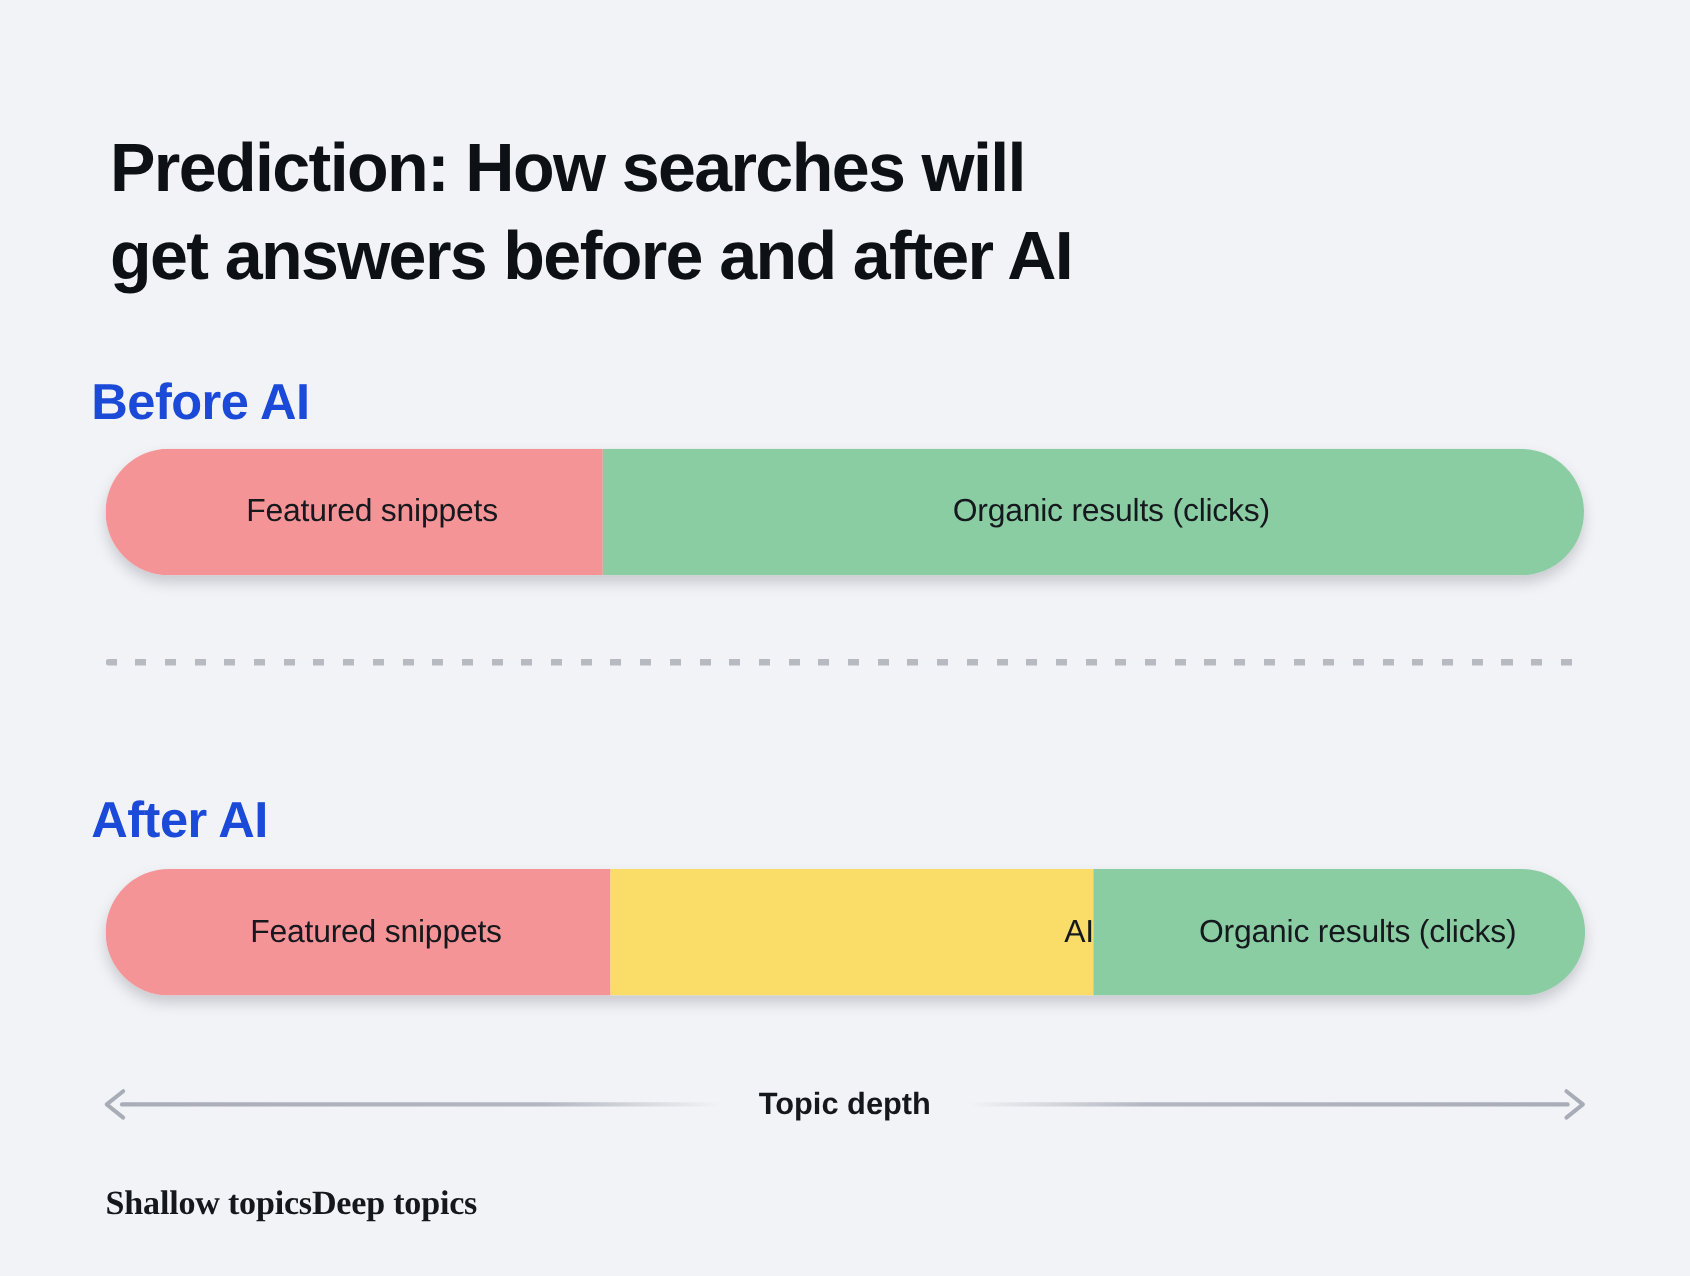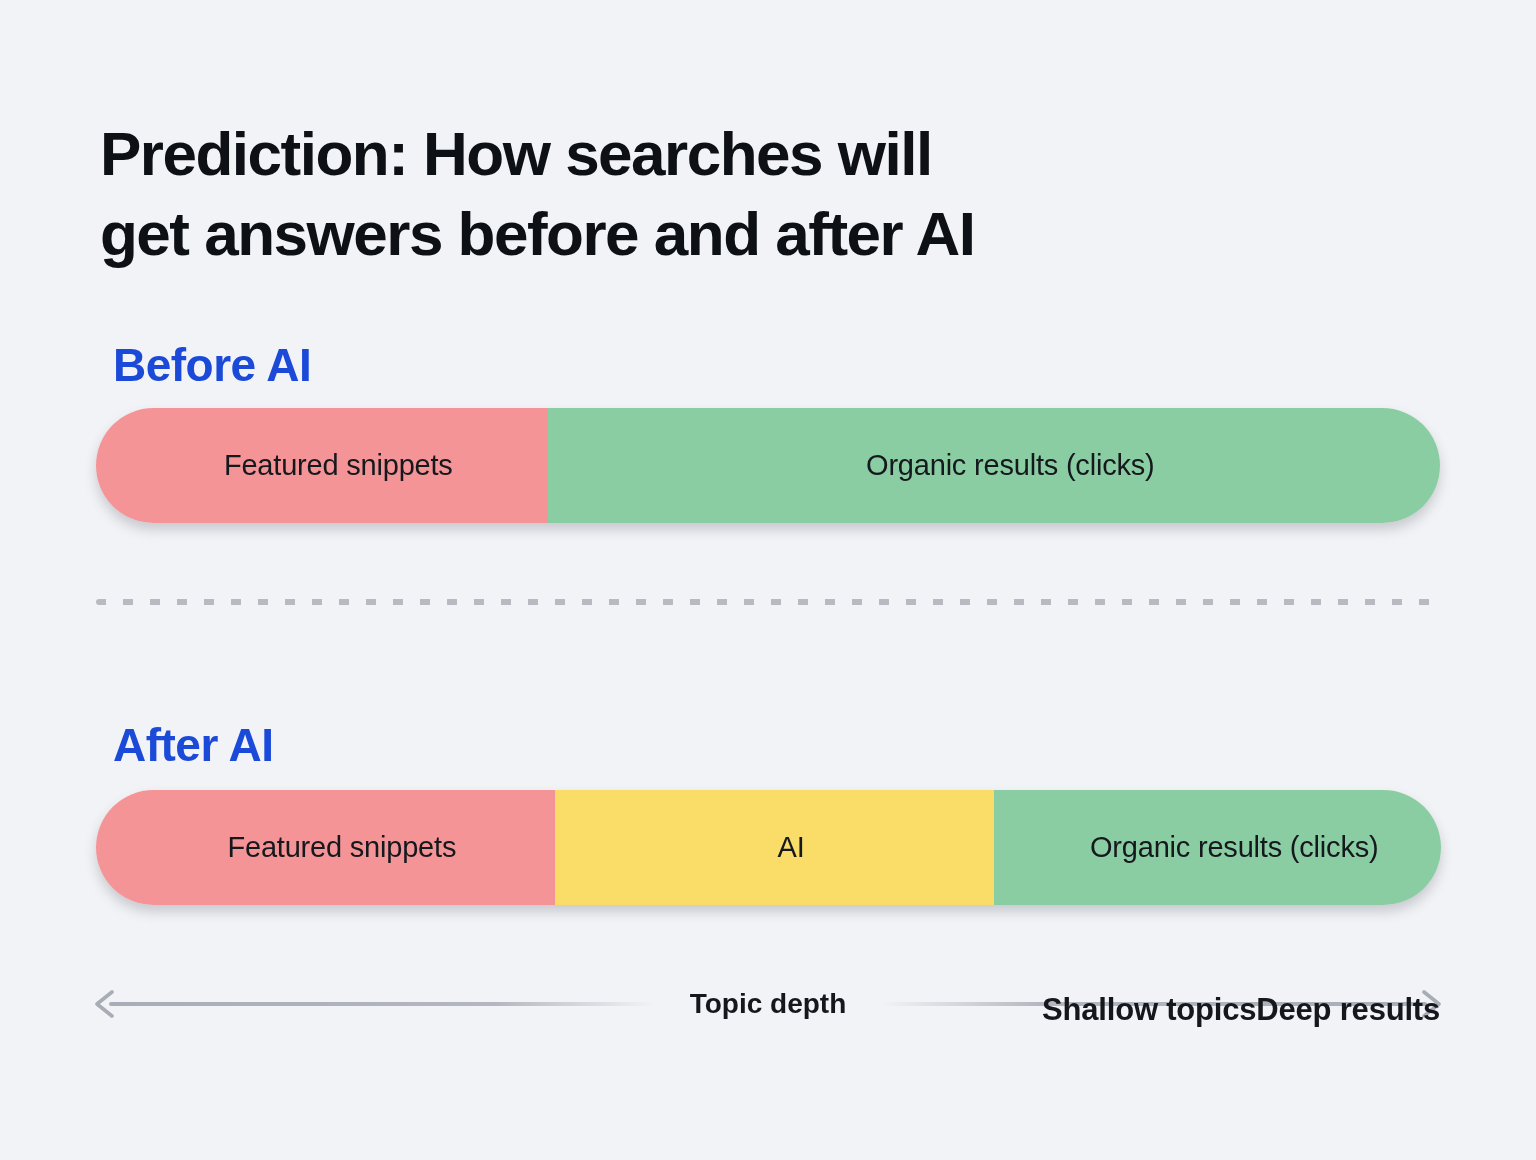--- a/index.html
+++ b/index.html
@@ -19,21 +19,21 @@
     left: 100px; top: 72px;
     font-size: 62px;
     line-height: 80px;
     font-weight: 600;
     letter-spacing: -1.5px;
     color: #0d1015;
     white-space: pre-line;
   }
   .section-heading {
     position: absolute;
-    left: 113px;
+    left: 83px;
     font-size: 46px;
     font-weight: 600;
     letter-spacing: -0.5px;
   }
   .heading-before { top: 300px; }
   .heading-after  { top: 680px; }
   .bar {
     position: absolute;
     left: 96px;
     width: 1344px; height: 115px;
@@ -91,24 +91,25 @@
   }
   .axis-title {
     flex: 0 0 auto;
     padding: 0 30px;
     font-size: 28px;
     font-weight: 700;
     color: #14171c;
   }
   .axis-ends {
     position: absolute;
-    left: 96px; top: 992px;
+    left: 96px; top: 1076px;
     width: 1344px;
     display: flex;
-    justify-content: flex-end;
+    justify-content: flex-start;
+    font-family: Liberation Serif, serif;
   }
   .axis-end-label {
     font-size: 31px;
     font-weight: 700;
     color: #14171c;
     letter-spacing: -0.2px;
   }
   .arrow-wrap { color: #a8acb6; display: flex; align-items: center; }
 </style>
 </head>
@@ -131,21 +132,21 @@
   </div>
 
   <div class="divider"></div>
 
   <h2 class="section-heading heading-after" style="color: rgb(27, 74, 217);">After AI</h2>
 
   <div class="bar bar-after">
     <div class="seg" style="width: 34.1%; background: rgb(244, 148, 150);">
       <span class="seg-label">Featured snippets</span>
     </div>
-    <div class="seg" style="width: 32.7%; background: rgb(249, 221, 104);">
+    <div class="seg" style="width: 32.7%; background: rgb(249, 221, 104); justify-content: flex-end;">
       <span class="seg-label">AI</span>
     </div>
     <div class="seg" style="width: 33.2%; background: rgb(139, 205, 163);">
       <span class="seg-label">Organic results (clicks)</span>
     </div>
   </div>
 
   <div class="axis-row">
     <span class="arrow-wrap">
       <svg class="chev" width="24" height="32" viewBox="0 0 24 32" aria-hidden="true">
@@ -157,16 +158,16 @@
     <div class="axis-line axis-line-right"></div>
     <span class="arrow-wrap">
       <svg class="chev" width="24" height="32" viewBox="0 0 24 32" aria-hidden="true">
         <path d="M4 4 L19 16 L4 28" fill="none" stroke="currentColor" stroke-width="3.6" stroke-linecap="round" stroke-linejoin="round"></path>
       </svg>
     </span>
   </div>
 
   <div class="axis-ends">
     <span class="axis-end-label">Shallow topics</span>
-    <span class="axis-end-label">Deep results</span>
+    <span class="axis-end-label">Deep topics</span>
   </div>
 
 </div>
 
 </body></html>

